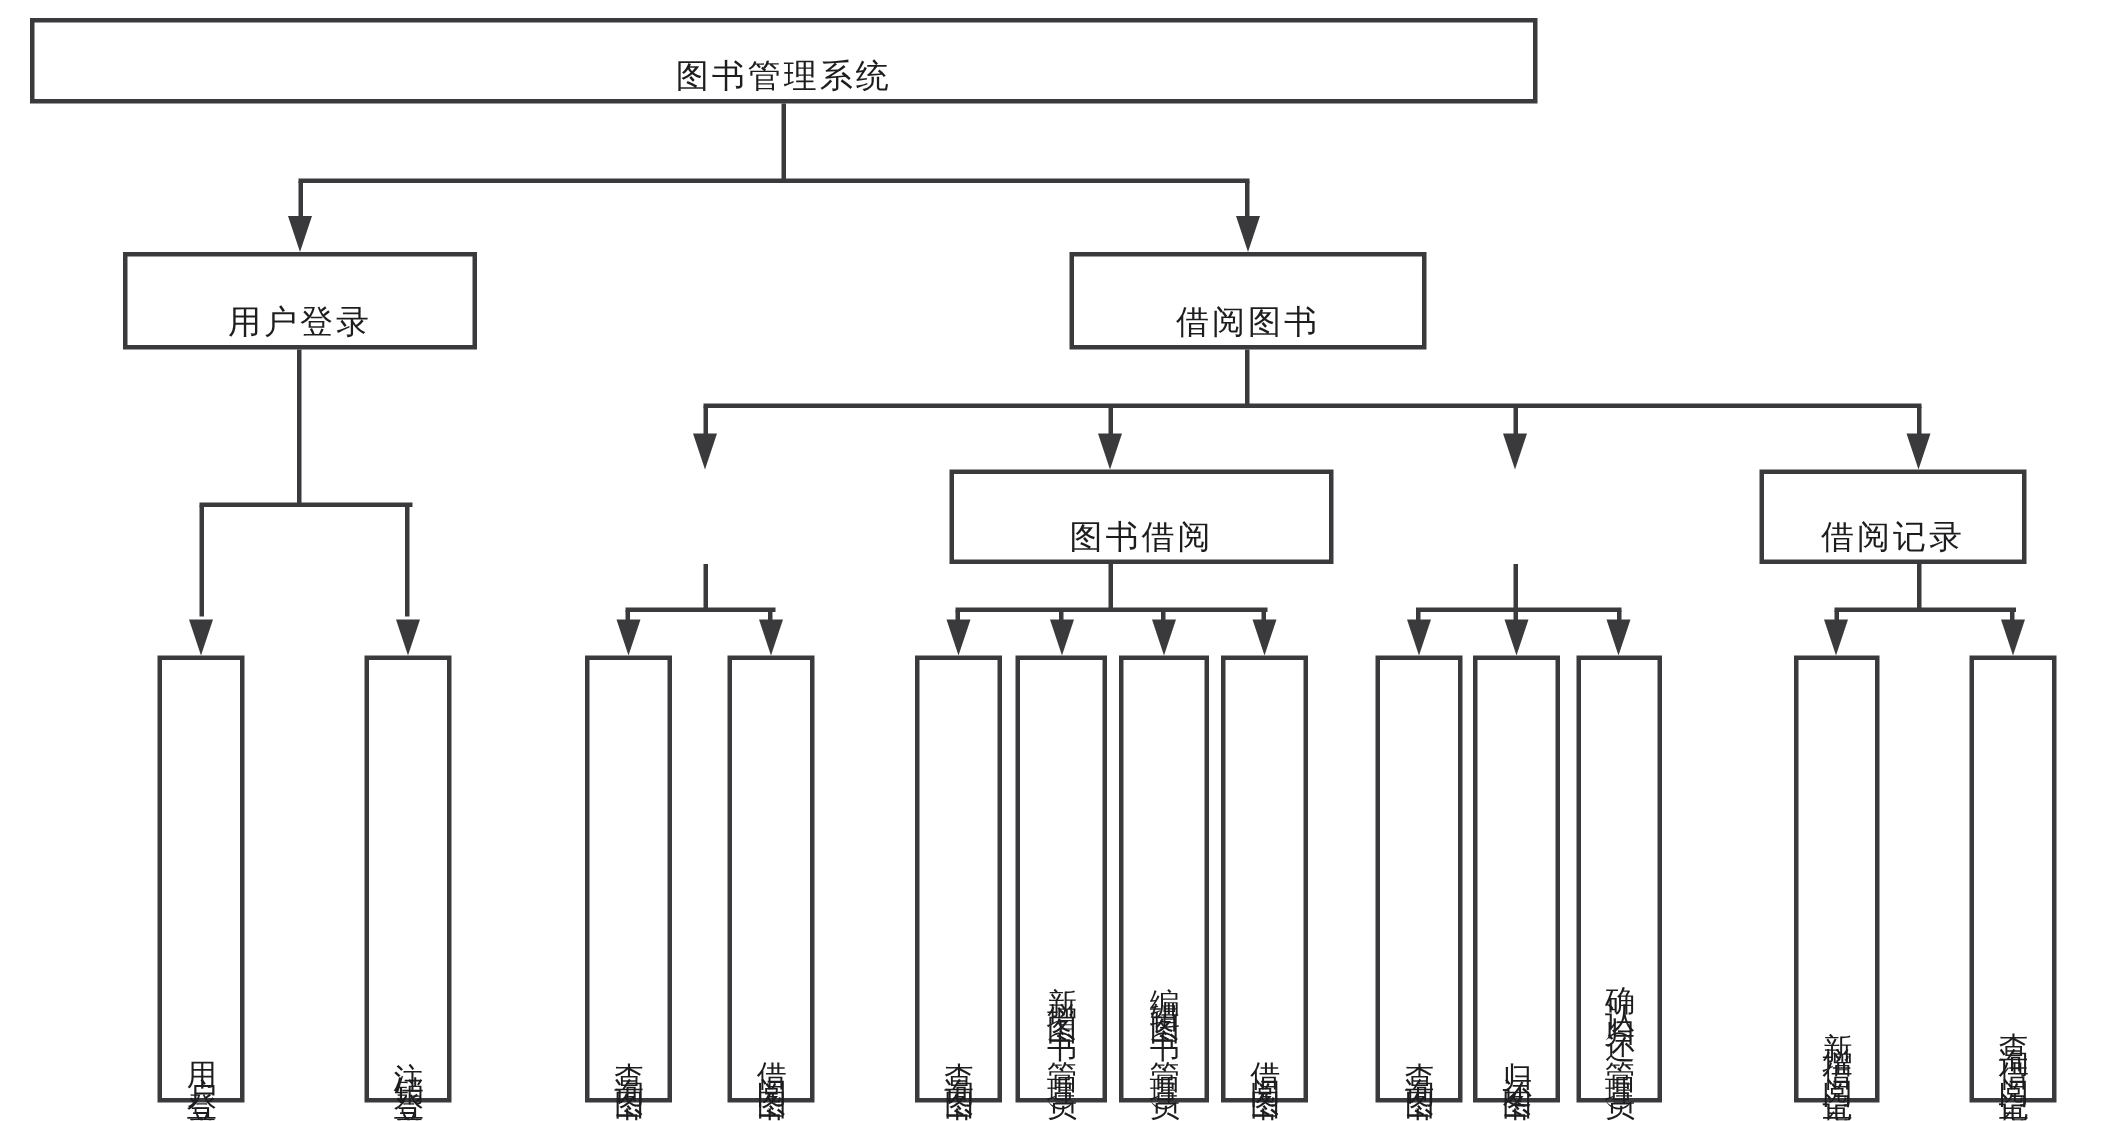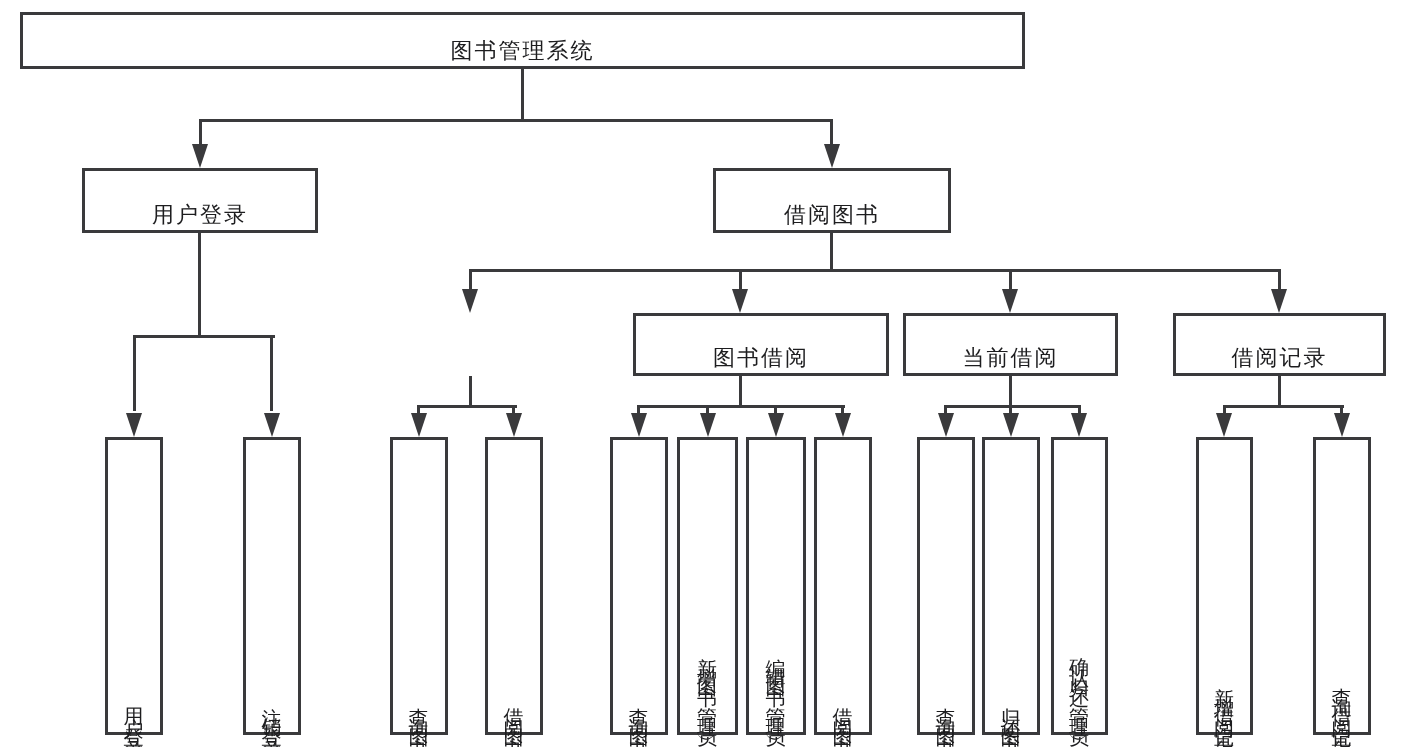--- a/index.html
+++ b/index.html
@@ -34,21 +34,21 @@
     color:var(--wm);white-space:nowrap;
   }
 
   
   #nb-root{left:20px;top:12px;width:1005px;height:57px;}
   #nb-login{left:82px;top:168px;width:236px;height:65px;}
   #nb-mgmt{left:713px;top:168px;width:238px;height:65px;}
   #nb-newbooks{left:363px;top:313px;width:215px;height:63px;}
   #nb-borrowing{left:633px;top:313px;width:256px;height:63px;}
   #nb-current{left:903px;top:313px;width:215px;height:63px;}
-  #nb-records{left:1173px;top:313px;width:213px;height:63px;}
+  #nb-records{left:1173px;top:313px;width:178px;height:63px;}
   .leaf{top:437px;height:298px;}
   #lf-login{left:105px;width:58px;}
   #lf-logout{left:243px;width:58px;}
   #lf-nb-query{left:390px;width:58px;}
   #lf-nb-borrow{left:485px;width:58px;}
   #lf-bw-query{left:610px;width:58px;}
   #lf-bw-add{left:677px;width:61px;}
   #lf-bw-edit{left:746px;width:60px;}
   #lf-bw-borrow{left:814px;width:58px;}
   #lf-cur-query{left:917px;width:58px;}
@@ -154,23 +154,20 @@
   <div class="ln" id="c3s2"></div>
   <div class="arr" id="c3a2"></div>
   <div class="ln" id="c3s3"></div>
   <div class="arr" id="c3a3"></div>
   <div class="ln" id="c3s4"></div>
   <div class="arr" id="c3a4"></div>
 
   <div class="box" id="nb-borrowing">
     <span class="hlabel">图书借阅</span>
   </div>
-  <div class="box" id="nb-current">
-    <span class="hlabel">当前借阅</span>
-  </div>
   <div class="box" id="nb-records">
     <span class="hlabel">借阅记录</span>
   </div>
 
   <div class="ln" id="c4v"></div>
   <div class="ln" id="c4h"></div>
   <div class="ln" id="c4s1"></div>
   <div class="arr" id="c4a1"></div>
   <div class="ln" id="c4s2"></div>
   <div class="arr" id="c4a2"></div>

